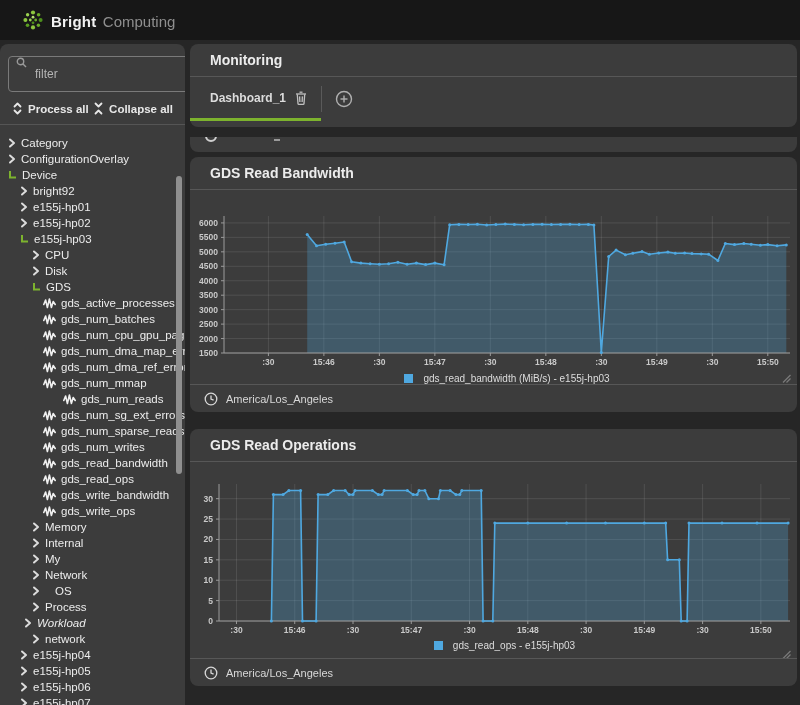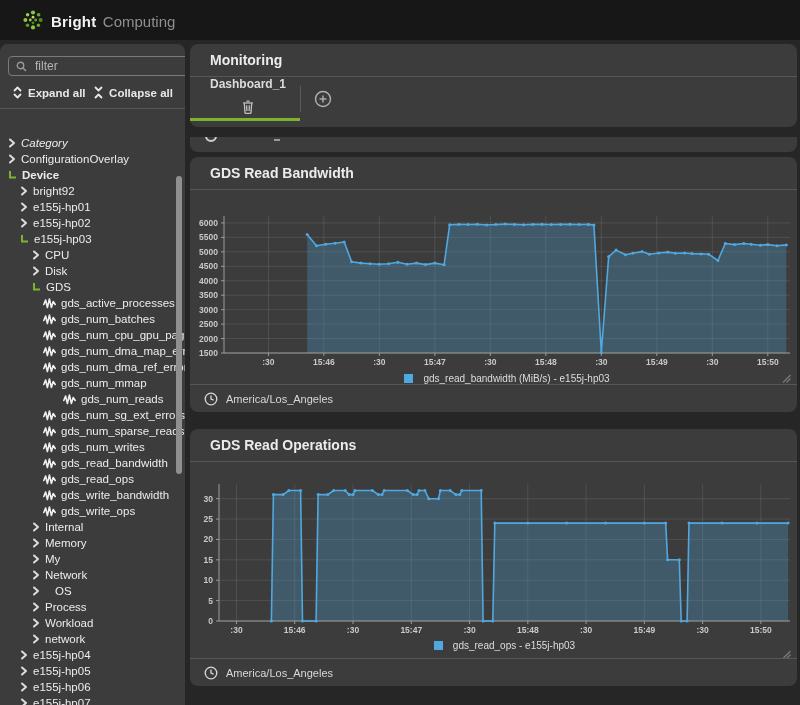--- a/index.html
+++ b/index.html
@@ -11,22 +11,22 @@
   
   .topbar{position:absolute;top:0;left:0;right:0;height:40px;background:#171717;
     display:flex;align-items:center;padding-left:22px;box-sizing:border-box;}
   .brand{display:flex;align-items:flex-end;gap:7px;}
   .brand-bold{font-size:15px;font-weight:800;color:#f2f2f2;letter-spacing:.2px;}
   .brand-light{font-size:15px;font-weight:300;color:#8f8f8f;margin-left:2px;}
   
   .sidebar{position:absolute;top:44px;left:0;width:185px;bottom:0;background:#3c3c3c;
     border-radius:8px 8px 0 0;overflow:hidden;}
   .filter-row{display:flex;align-items:center;gap:8px;padding:12px 8px 8px 8px;}
-  .filter-box{flex:1;height:20px;border:1px solid #7a7a7a;border-radius:4px;
-    display:flex;align-items:center;gap:6px;padding:0 7px;box-sizing:border-box;}
+  .filter-box{flex:1;height:36px;border:1px solid #7a7a7a;border-radius:4px;
+    display:flex;gap:6px;padding:0 7px;box-sizing:border-box;}
   .filter-box input{flex:1;background:transparent;border:none;outline:none;
     color:#ddd;font-size:12px;font-family:inherit;min-width:0;}
   .filter-box input::placeholder{color:#b5b5b5;}
   .ec-row{display:flex;justify-content:space-between;align-items:center;
     padding:2px 12px 9px 12px;border-bottom:1px solid #555;}
   .ec-btn{display:flex;align-items:center;gap:5px;background:none;border:none;
     color:#e8e8e8;font-size:11.5px;font-weight:700;font-family:inherit;cursor:pointer;padding:0;}
   .tree{position:absolute;top:88px;left:0;right:0;bottom:0;overflow:hidden;padding-top:3px;}
   .tree-row{height:16px;display:flex;align-items:center;gap:5px;white-space:nowrap;cursor:pointer;}
   .tree-icon{display:flex;align-items:center;flex:0 0 auto;}
@@ -103,50 +103,50 @@
 
   </div>
   <div class="ec-row">
     <button class="ec-btn">
       <span style="display:flex;">
         <svg width="11" height="13" viewBox="0 0 11 13" fill="none" stroke="#e8e8e8" stroke-width="1.8" stroke-linecap="round" stroke-linejoin="round">
           <polyline points="2.5,4.5 5.5,1.5 8.5,4.5"></polyline>
             <polyline points="2.5,8.5 5.5,11.5 8.5,8.5"></polyline>
         </svg>
       </span>
-      <span>Expand all</span>
+      <span>Process all</span>
     </button>
     <button class="ec-btn">
       <span style="display:flex;">
         <svg width="11" height="13" viewBox="0 0 11 13" fill="none" stroke="#e8e8e8" stroke-width="1.8" stroke-linecap="round" stroke-linejoin="round">
           <polyline points="2.5,1.5 5.5,4.5 8.5,1.5"></polyline>
             <polyline points="2.5,11.5 5.5,8.5 8.5,11.5"></polyline>
         </svg>
       </span>
       <span>Collapse all</span>
     </button>
   </div>
   <div class="tree">
-      <div class="tree-row" style="padding-left: 8px; font-style: italic;">
+      <div class="tree-row" style="padding-left: 8px;">
         <span class="tree-icon">
           <svg width="8" height="10" viewBox="0 0 8 10" fill="none" stroke="#dcdcdc" stroke-width="2" stroke-linecap="round" stroke-linejoin="round">
             <polyline points="2,1.5 6,5 2,8.5"></polyline>
           </svg>
         </span>
         <span class="tree-label">Category</span>
       </div>
       <div class="tree-row" style="padding-left: 8px;">
         <span class="tree-icon">
           <svg width="8" height="10" viewBox="0 0 8 10" fill="none" stroke="#dcdcdc" stroke-width="2" stroke-linecap="round" stroke-linejoin="round">
             <polyline points="2,1.5 6,5 2,8.5"></polyline>
           </svg>
         </span>
         <span class="tree-label">ConfigurationOverlay</span>
       </div>
-      <div class="tree-row" style="padding-left: 8px; font-weight: bold;">
+      <div class="tree-row" style="padding-left: 8px;">
         <span class="tree-icon">
           <svg width="9" height="10" viewBox="0 0 9 10" fill="none" stroke="#7db32e" stroke-width="2">
             <path d="M2,1 L2,7.5 L8,7.5"></path>
           </svg>
         </span>
         <span class="tree-label">Device</span>
       </div>
       <div class="tree-row" style="padding-left: 20px;">
         <span class="tree-icon">
           <svg width="8" height="10" viewBox="0 0 8 10" fill="none" stroke="#dcdcdc" stroke-width="2" stroke-linecap="round" stroke-linejoin="round">
@@ -314,36 +314,36 @@
           </svg>
         </span>
         <span class="tree-label">gds_write_ops</span>
       </div>
       <div class="tree-row" style="padding-left: 32px;">
         <span class="tree-icon">
           <svg width="8" height="10" viewBox="0 0 8 10" fill="none" stroke="#dcdcdc" stroke-width="2" stroke-linecap="round" stroke-linejoin="round">
             <polyline points="2,1.5 6,5 2,8.5"></polyline>
           </svg>
         </span>
+        <span class="tree-label">Memory</span>
+      </div>
+      <div class="tree-row" style="padding-left: 32px;">
+        <span class="tree-icon">
+          <svg width="8" height="10" viewBox="0 0 8 10" fill="none" stroke="#dcdcdc" stroke-width="2" stroke-linecap="round" stroke-linejoin="round">
+            <polyline points="2,1.5 6,5 2,8.5"></polyline>
+          </svg>
+        </span>
         <span class="tree-label">Internal</span>
       </div>
       <div class="tree-row" style="padding-left: 32px;">
         <span class="tree-icon">
           <svg width="8" height="10" viewBox="0 0 8 10" fill="none" stroke="#dcdcdc" stroke-width="2" stroke-linecap="round" stroke-linejoin="round">
             <polyline points="2,1.5 6,5 2,8.5"></polyline>
           </svg>
         </span>
-        <span class="tree-label">Memory</span>
-      </div>
-      <div class="tree-row" style="padding-left: 32px;">
-        <span class="tree-icon">
-          <svg width="8" height="10" viewBox="0 0 8 10" fill="none" stroke="#dcdcdc" stroke-width="2" stroke-linecap="round" stroke-linejoin="round">
-            <polyline points="2,1.5 6,5 2,8.5"></polyline>
-          </svg>
-        </span>
         <span class="tree-label">My</span>
       </div>
       <div class="tree-row" style="padding-left: 32px;">
         <span class="tree-icon">
           <svg width="8" height="10" viewBox="0 0 8 10" fill="none" stroke="#dcdcdc" stroke-width="2" stroke-linecap="round" stroke-linejoin="round">
             <polyline points="2,1.5 6,5 2,8.5"></polyline>
           </svg>
         </span>
         <span class="tree-label">Network</span>
       </div>
@@ -356,21 +356,21 @@
         <span class="tree-label">OS</span>
       </div>
       <div class="tree-row" style="padding-left: 32px;">
         <span class="tree-icon">
           <svg width="8" height="10" viewBox="0 0 8 10" fill="none" stroke="#dcdcdc" stroke-width="2" stroke-linecap="round" stroke-linejoin="round">
             <polyline points="2,1.5 6,5 2,8.5"></polyline>
           </svg>
         </span>
         <span class="tree-label">Process</span>
       </div>
-      <div class="tree-row" style="padding-left: 32px;">
+      <div class="tree-row" style="padding-left: 24px; font-style: italic;">
         <span class="tree-icon">
           <svg width="8" height="10" viewBox="0 0 8 10" fill="none" stroke="#dcdcdc" stroke-width="2" stroke-linecap="round" stroke-linejoin="round">
             <polyline points="2,1.5 6,5 2,8.5"></polyline>
           </svg>
         </span>
         <span class="tree-label">Workload</span>
       </div>
       <div class="tree-row" style="padding-left: 32px;">
         <span class="tree-icon">
           <svg width="8" height="10" viewBox="0 0 8 10" fill="none" stroke="#dcdcdc" stroke-width="2" stroke-linecap="round" stroke-linejoin="round">
@@ -415,21 +415,21 @@
   <div class="scroll-thumb"></div>
 </div>
 
 <div class="main">
 
   <div class="panel monitoring">
     <div class="panel-title-row">
       <span>Monitoring</span>
     </div>
     <div class="tabs-row">
-      <div class="tab" style="border-bottom-color: rgb(125, 179, 46); flex-direction: column;">
+      <div class="tab" style="border-bottom-color: rgb(125, 179, 46);">
         <span>Dashboard_1</span>
         <span style="display:flex;cursor:pointer;">
           <svg width="12" height="14" viewBox="0 0 12 14" fill="none" stroke="#c0c0c0" stroke-width="1.3">
             <line x1="1" y1="3" x2="11" y2="3"></line>
               <line x1="4.5" y1="1.2" x2="7.5" y2="1.2"></line>
             <path d="M2.3 3.4 L3 12.6 a0.8 0.8 0 0 0 0.8 0.7 h4.4 a0.8 0.8 0 0 0 0.8 -0.7 L9.7 3.4" fill="none"></path>
             <line x1="4.6" y1="5.4" x2="4.9" y2="11"></line>
               <line x1="7.4" y1="5.4" x2="7.1" y2="11"></line>
           </svg>
         </span>

